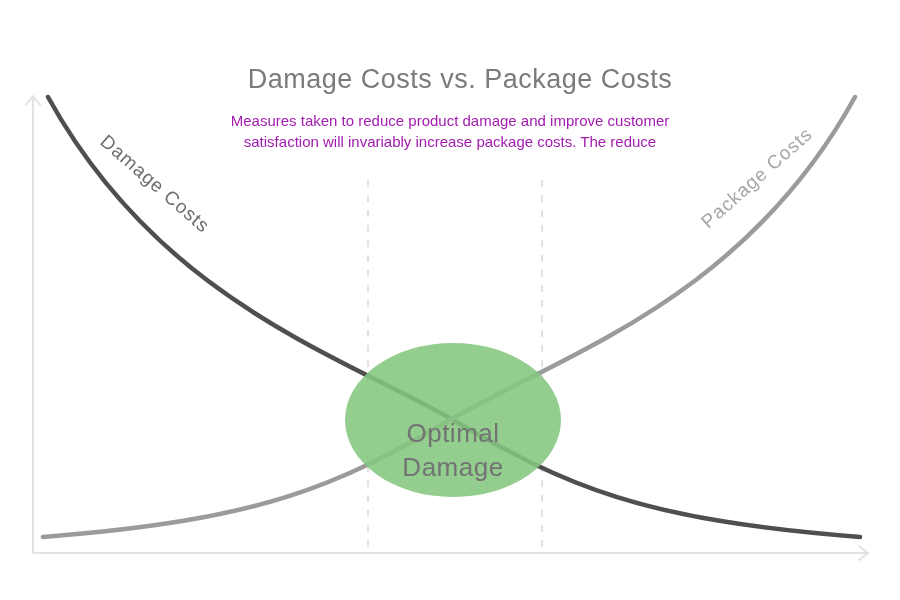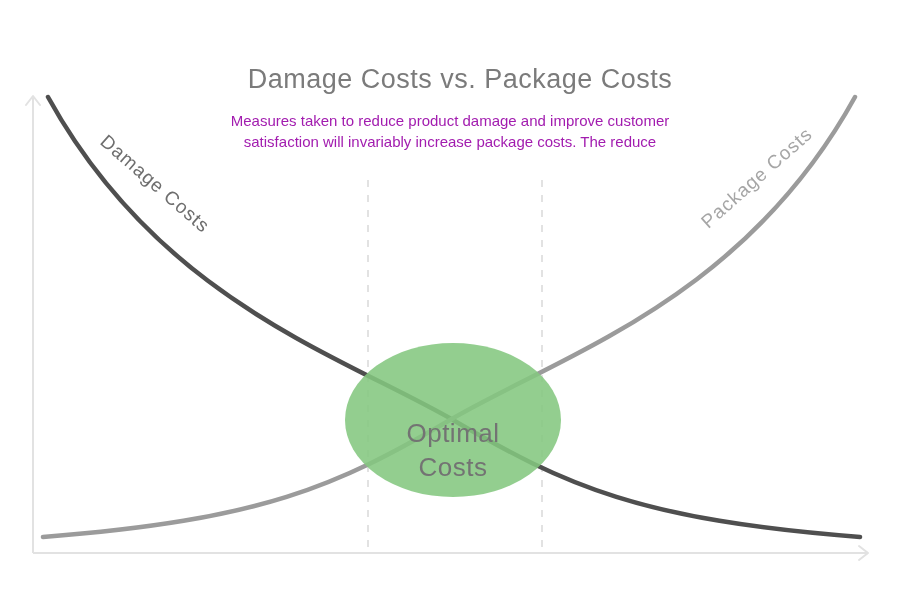--- a/index.html
+++ b/index.html
@@ -92,16 +92,16 @@
     <div>Measures taken to reduce product damage and improve customer</div>
     <div>satisfaction will invariably increase package costs. The reduce</div>
   </div>
 
   <div class="curve-label damage">Damage Costs</div>
 
   <div class="curve-label package">Package Costs</div>
 
   <div class="ellipse-text">
     <div>Optimal</div>
-    <div>Costs</div>
+    <div>Damage</div>
   </div>
 
 </div>
 
 </body></html>

